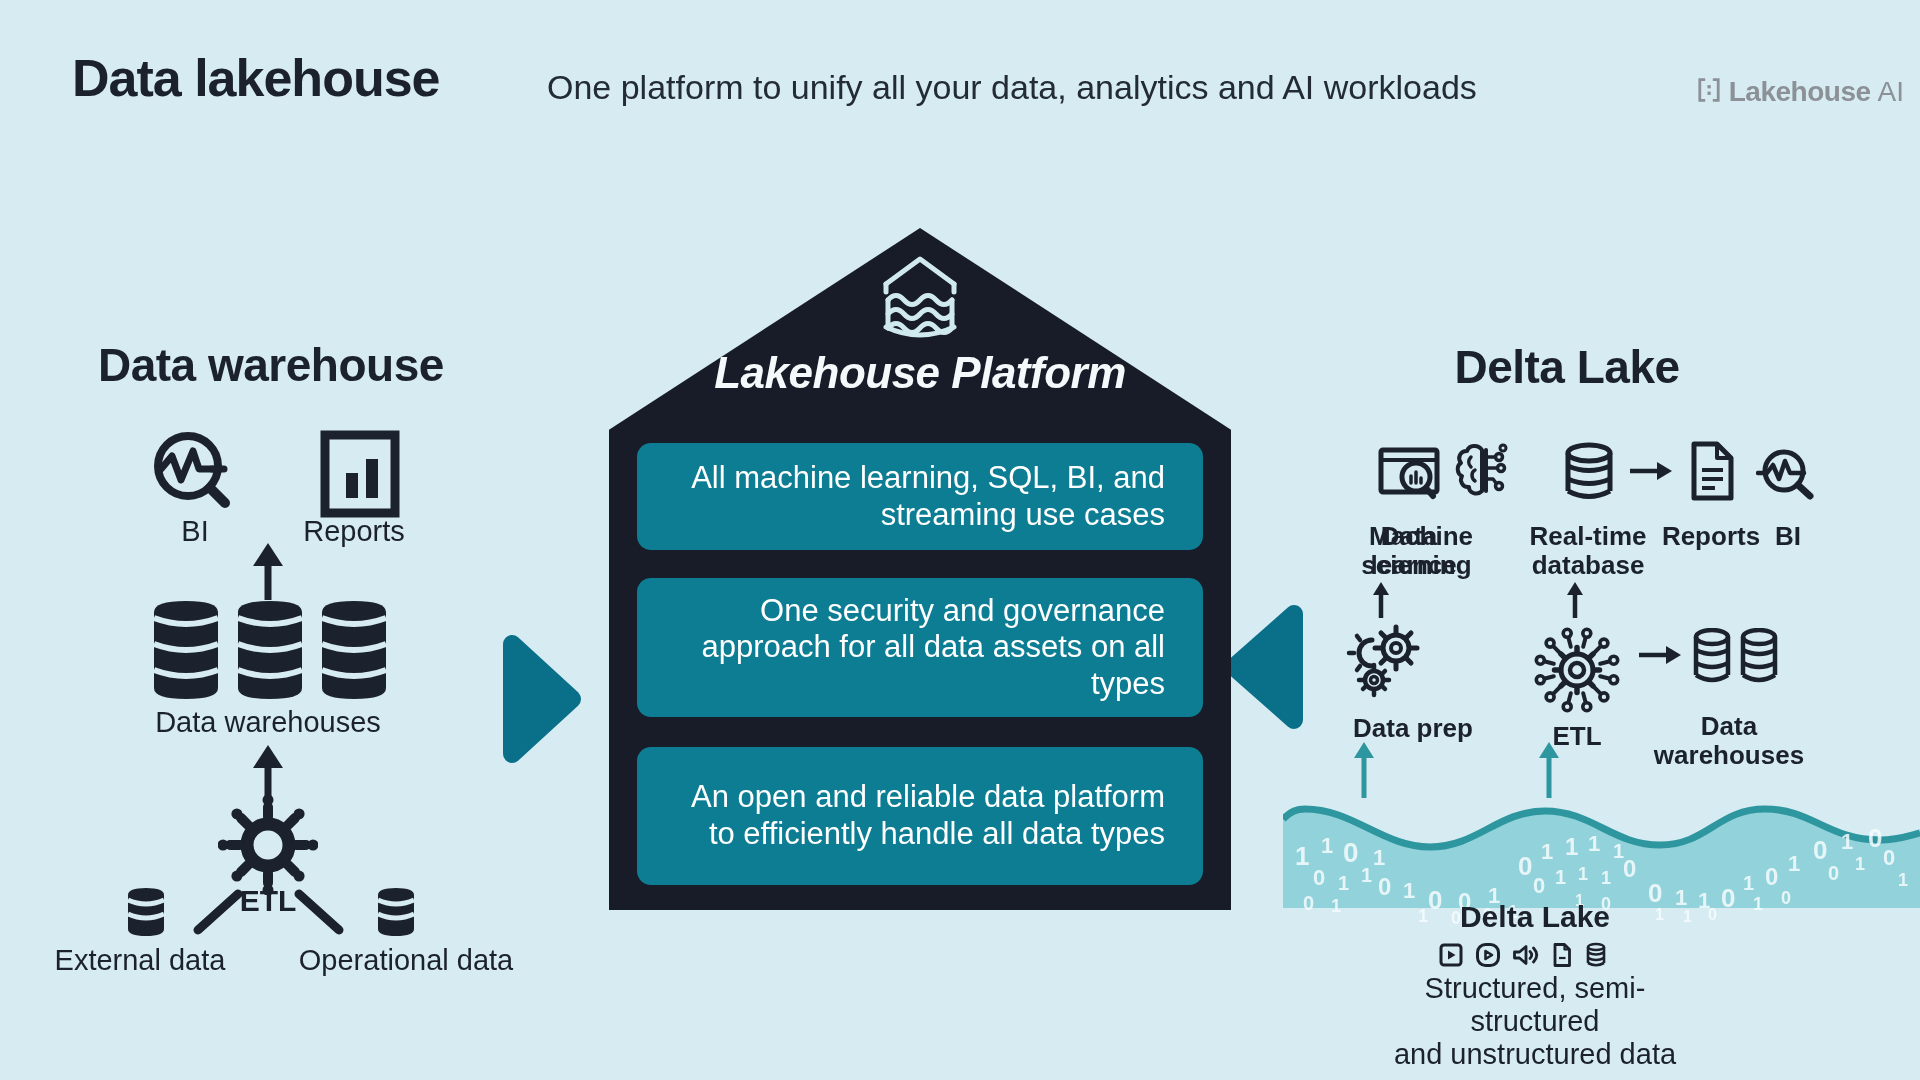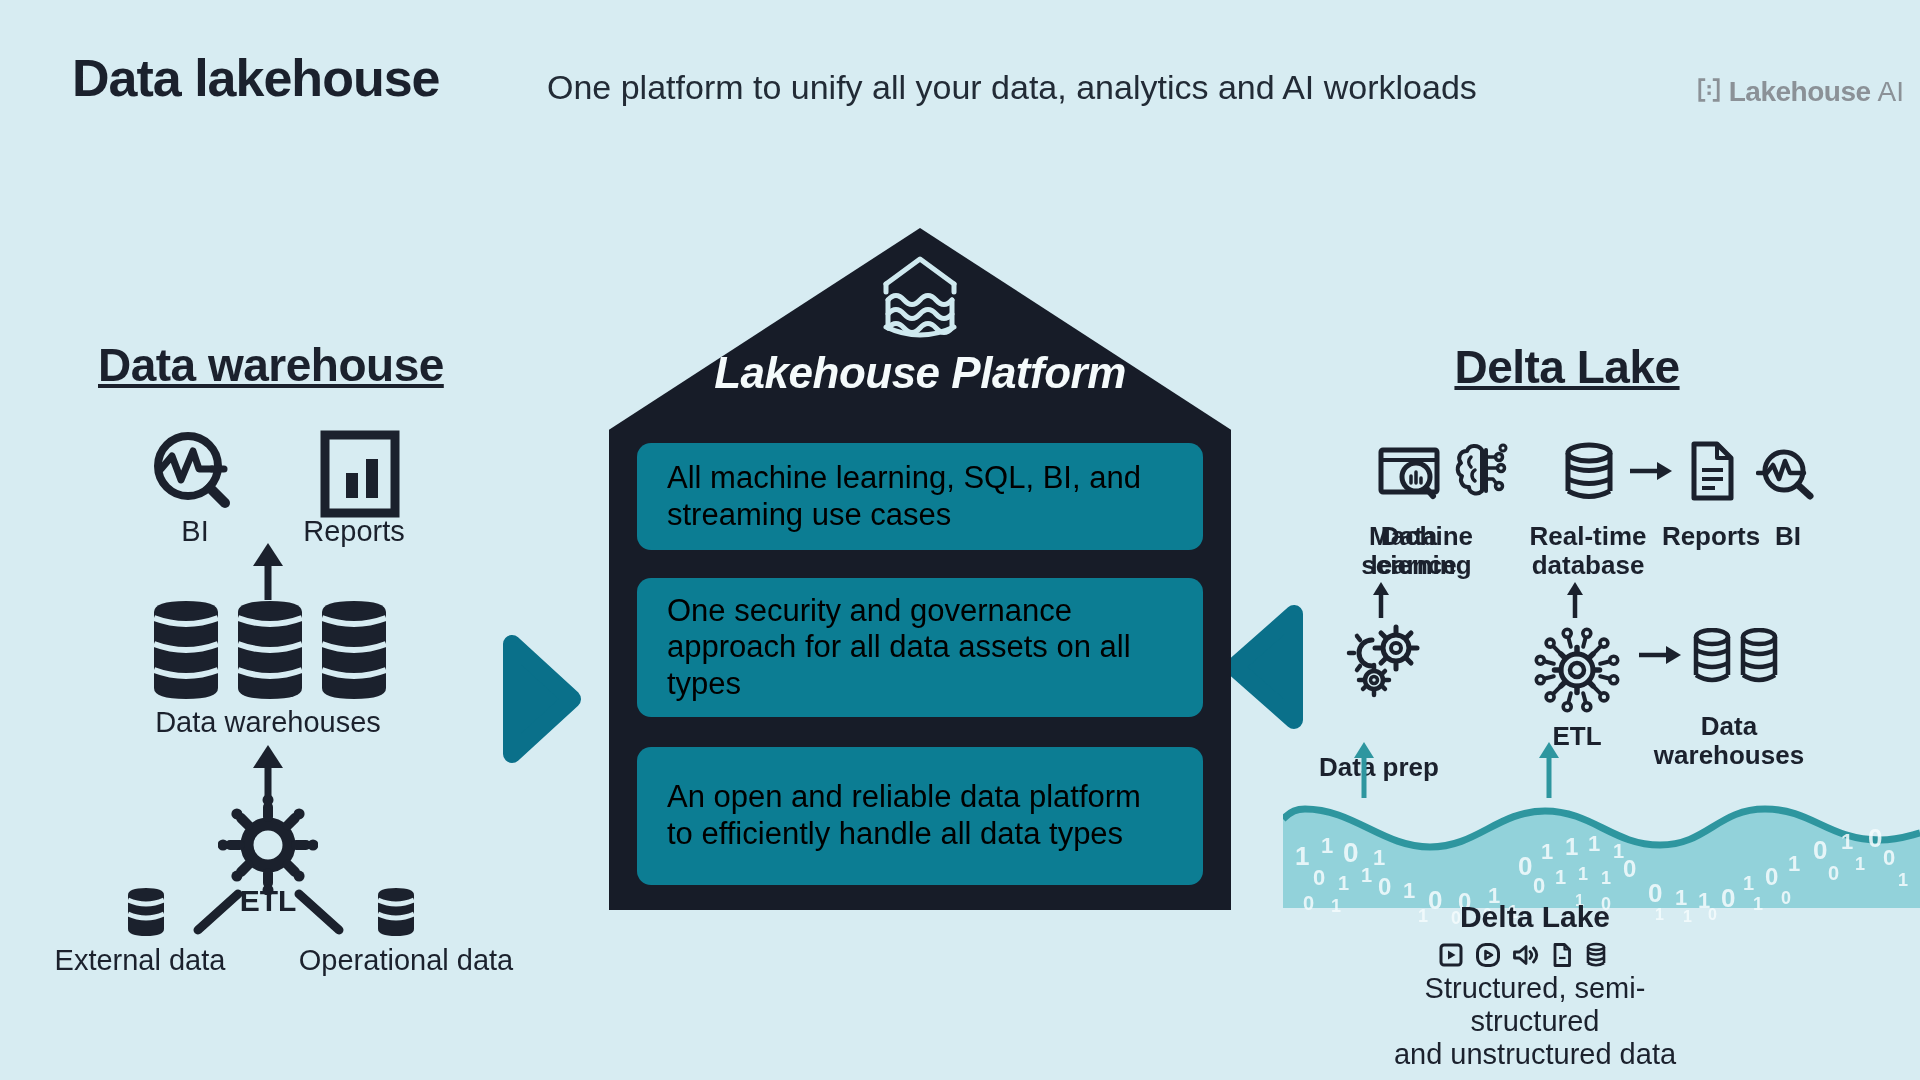--- a/index.html
+++ b/index.html
@@ -8,30 +8,30 @@
   .canvas{position:relative;width:1920px;height:1080px;background:#d7ecf2;}
   .abs{position:absolute;}
   .ctr{text-align:center;}
   
   .title{left:72px;top:48px;font-size:52px;font-weight:700;letter-spacing:-1px;}
   .subtitle{left:519px;top:68px;font-size:34px;font-weight:400;color:#222b36;margin-left:28px;}
   .logo{right:16px;top:76px;display:flex;align-items:center;gap:7px;color:#8b9197;}
   .logo .brand{font-size:28px;font-weight:700;letter-spacing:-0.5px;}
   .logo .suffix{font-size:28px;font-weight:300;}
   
-  .sec-h{font-size:46px;font-weight:700;letter-spacing:-0.5px;text-decoration:underline;}
+  .sec-h{font-size:46px;font-weight:700;letter-spacing:-0.5px;}
   .lbl{font-size:29px;font-weight:400;}
   .lbl-b{font-size:26px;font-weight:700;line-height:1.1;}
   
   .house{left:609px;top:228px;width:622px;height:682px;background:#171c28;
          clip-path:polygon(50% 0%,100% 29.6%,100% 100%,0% 100%,0% 29.6%);}
   .lp-head{left:609px;top:348px;width:622px;font-size:44px;font-weight:700;color:#f4fafb;text-align:center;letter-spacing:-0.5px;font-style:italic;}
-  .tealbox{left:637px;width:566px;background:#0c7d93;border-radius:14px;color:#000000;
-           display:flex;align-items:center;justify-content:center;text-align:left;
-           font-size:31px;line-height:1.18;padding:0 30px;box-sizing:border-box;}
+  .tealbox{left:637px;width:566px;background:#0c7d93;border-radius:14px;color:#ffffff;
+           display:flex;align-items:center;justify-content:center;text-align:right;
+           font-size:31px;line-height:1.18;padding:0 38px;box-sizing:border-box;}
   
   .wave-wrap{left:1283px;top:795px;width:637px;height:120px;}
   .wave-digits span{position:absolute;color:rgba(244,252,253,0.85);font-weight:600;line-height:1;}
   .cap{font-size:29px;line-height:1.13;}
 </style>
 </head>
 <body>
 
 <div class="canvas">
 
@@ -343,21 +343,21 @@
     </svg>
     <svg width="40" height="60" viewBox="0 0 40 60" fill="none" stroke="#1b212d" stroke-width="4.5">
       <ellipse cx="20" cy="9" rx="16" ry="7"></ellipse>
         <line x1="4" y1="9" x2="4" y2="47"></line>
         <line x1="36" y1="9" x2="36" y2="47"></line>
       <path d="M4,47 Q20,57 36,47"></path>
         <path d="M4,22 Q20,30 36,22"></path>
         <path d="M4,35 Q20,43 36,35"></path>
     </svg>
   </div>
-  <div class="abs lbl-b ctr" style="left:1319px;top:714px;width:120px;margin-top:39px;">Data prep</div>
+  <div class="abs lbl-b ctr" style="left:1353px;top:714px;width:120px;">Data prep</div>
   <div class="abs lbl-b ctr" style="left:1527px;top:722px;width:100px;">ETL</div>
   <div class="abs lbl-b ctr" style="left:1629px;top:712px;width:200px;">Data warehouses</div>
 
   <div class="abs wave-wrap">
     <svg width="637" height="120" viewBox="0 0 637 120" style="position:absolute;left:0;top:0;">
       <path d="M0,24 C8,16 14,14 22,14 C70,14 100,52 147,52 C194,52 215,16 262,16 C309,16 330,50 377,50 C424,50 435,14 482,14 C529,14 545,45 597,45 C615,45 628,40 637,38 L637,113 L0,113 Z" fill="#92d2da"></path>
       <path d="M0,24 C8,16 14,14 22,14 C70,14 100,52 147,52 C194,52 215,16 262,16 C309,16 330,50 377,50 C424,50 435,14 482,14 C529,14 545,45 597,45 C615,45 628,40 637,38" fill="none" stroke="#2e969f" stroke-width="7"></path>
     </svg>
     <div class="abs wave-digits" style="left:0;top:0;width:637px;height:120px;">
         <span style="left: 12px; top: 48px; font-size: 26px;">1</span>

